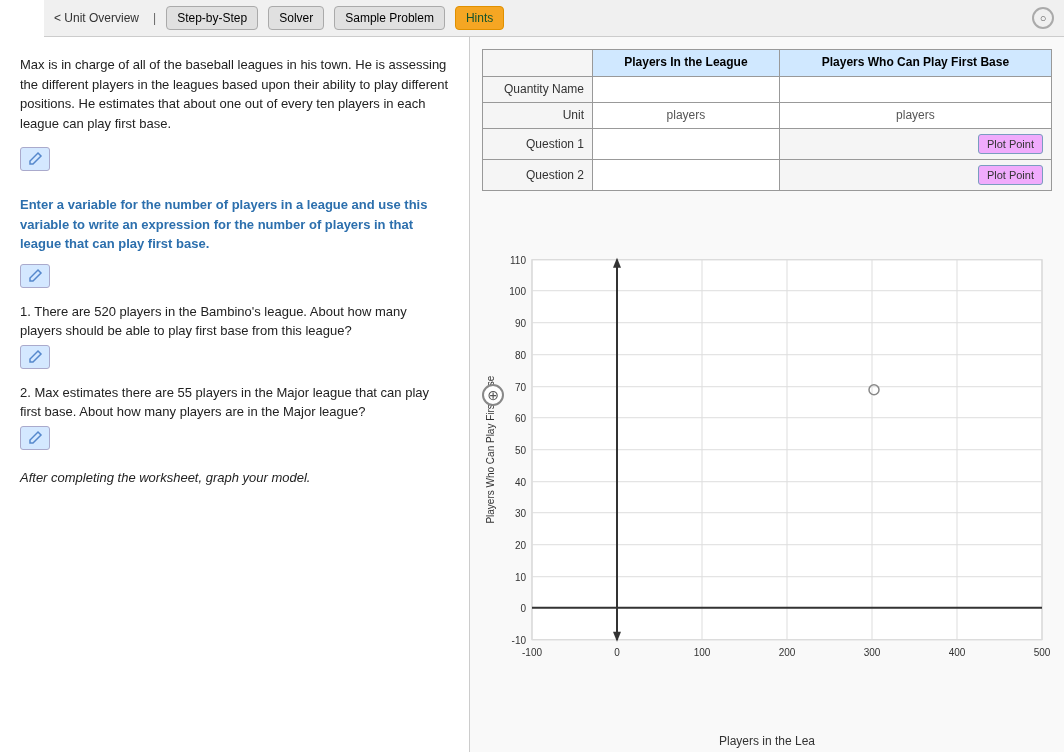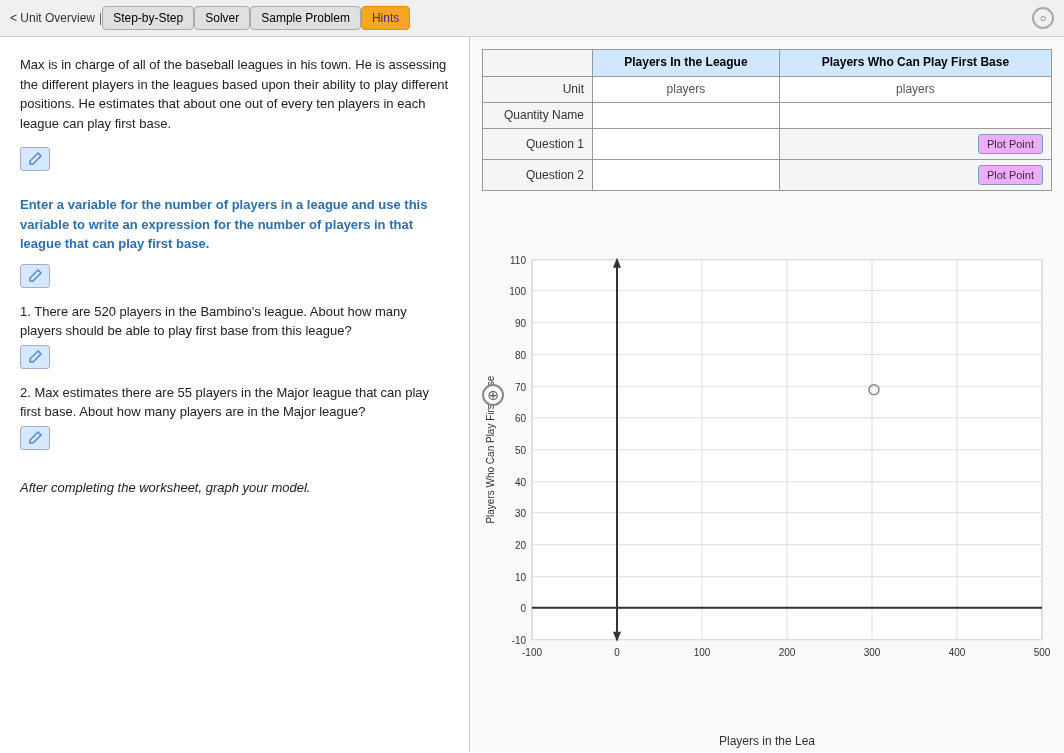--- a/index.html
+++ b/index.html
@@ -12,33 +12,34 @@
       overflow: hidden;
     }
 
     
     .top-nav {
       display: flex;
       align-items: center;
       padding: 6px 10px;
       background: #f0f0f0;
       border-bottom: 1px solid #ccc;
-      gap: 0;
+      gap: 10px;
+      margin-left: 44px;
     }
     .nav-btn {
       padding: 4px 10px;
       border-radius: 4px;
       border: 1px solid #aaa;
       background: #e0e0e0;
       font-size: 12px;
       cursor: pointer;
     }
     .nav-btn.active {
       background: #f5a623;
-      color: #4c1d95;
+      color: #14532d;
       border-color: #e09000;
     }
     .nav-link {
       color: #333;
       font-size: 12px;
       cursor: pointer;
       text-decoration: none;
       margin-right: 4px;
     }
     .nav-sep {
@@ -98,21 +99,21 @@
 
     .numbered-item {
       margin-top: 14px;
       font-size: 13px;
       color: #222;
       line-height: 1.5;
     }
     .italic-note {
       font-style: italic;
       color: #333;
-      margin-top: 28px;
+      margin-top: 18px;
       font-size: 13px;
     }
 
     
     .right-panel {
       flex: 1;
       display: flex;
       flex-direction: column;
       position: relative;
       background: #f9f9f9;
@@ -258,28 +259,28 @@
       <table class="data-table">
         <thead>
           <tr>
             <th class="label-col" style="background:#f5f5f5; border:1px solid #999;"></th>
             <th class="header-col">Players In the League</th>
             <th class="header-col">Players Who Can Play First Base</th>
           </tr>
         </thead>
         <tbody>
           <tr>
+            <td class="label-col">Quantity Name</td>
+            <td class="input-cell"></td>
+            <td class="input-cell"></td>
+          </tr>
+          <tr>
             <td class="label-col">Unit</td>
             <td class="input-cell" style="color:#555;">players</td>
             <td class="input-cell" style="color:#555;">players</td>
-          </tr>
-          <tr>
-            <td class="label-col">Quantity Name</td>
-            <td class="input-cell"></td>
-            <td class="input-cell"></td>
           </tr>
           <tr>
             <td class="label-col">Question 1</td>
             <td class="input-cell"></td>
             <td class="plot-cell" style="text-align:right;">
               <button class="plot-btn">Plot Point</button>
             </td>
           </tr>
           <tr>
             <td class="label-col">Question 2</td>

